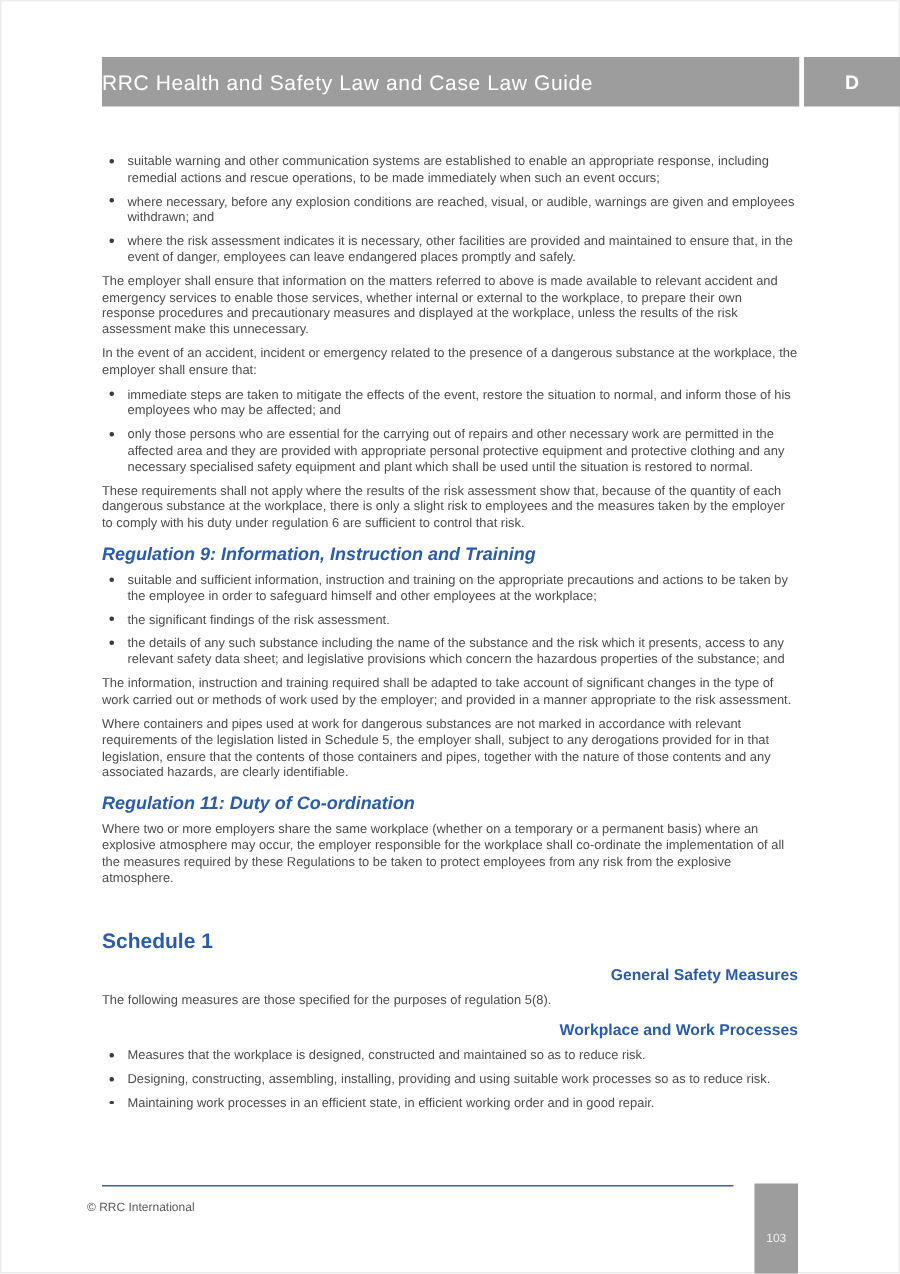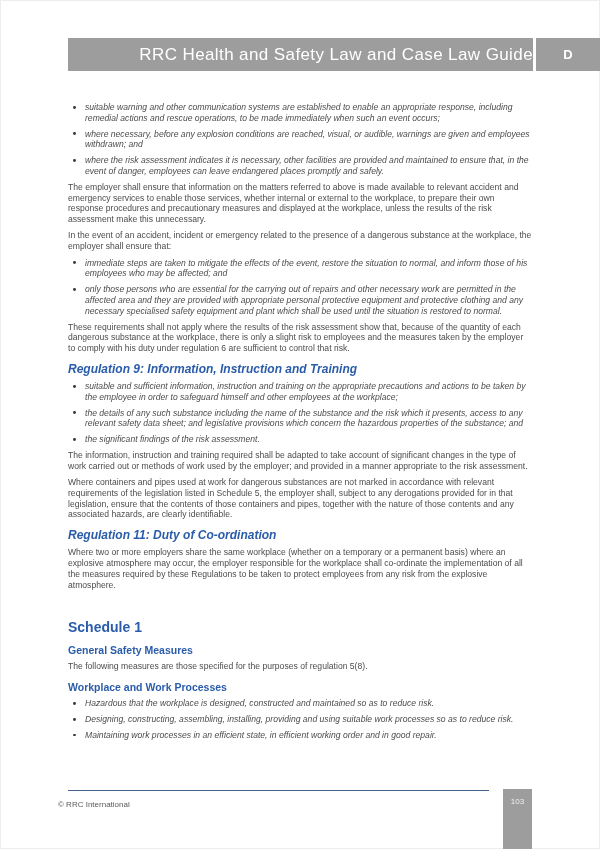--- a/index.html
+++ b/index.html
@@ -17,22 +17,22 @@
 
   
   .header {
     position:absolute; left:68px; right:0; top:38px; height:33px;
     display:flex;
   }
   .header-main {
     flex:1;
     background:#9d9d9d;
     color:#ffffff;
-    display:flex; align-items:center; justify-content:flex-end;
-    font-size:17px;
+    display:flex; align-items:center; justify-content:flex-start;
+    font-size:14px;
     letter-spacing:0.4px;
   }
   .header-gap { width:3px; background:#ffffff; }
   .header-letter {
     width:64px;
     background:#9d9d9d;
     color:#ffffff;
     display:flex; align-items:center; justify-content:center;
     font-weight:bold;
     font-size:13px;
@@ -45,21 +45,20 @@
     color:#4c4c4e;
     font-size:8.6px;
     line-height:10.8px;
     text-align:left;
   }
   .content p.para { margin:0 0 5.5px 0; }
   .content .bullet {
     position:relative;
     padding-left:17px;
     margin:0 0 5px 0;
-    font-style:italic;
   }
   .content .bullet .dot {
     position:absolute;
     left:5px; top:3.8px;
     width:2.8px; height:2.8px;
     border-radius:50%;
     background:#3c3c3c;
   }
   .h-reg {
     color:#2a5caa;
@@ -75,20 +74,21 @@
     font-size:14px;
     line-height:16px;
     margin:29px 0 5px 0;
   }
   .h-sub {
     color:#2a5caa;
     font-weight:bold;
     font-size:10.5px;
     line-height:12px;
     margin:9px 0 5px 0;
+    text-align:right;
   }
 
   
   .footer-line {
     position:absolute;
     left:68px; top:790px;
     width:421px; height:1px;
     background:#46618c;
   }
   .footer-copy {
@@ -98,21 +98,21 @@
     color:#5a5a5c;
   }
   .page-box {
     position:absolute;
     left:503px; top:789px;
     width:29px; height:60px;
     background:#9d9d9d;
     color:#efefef;
     font-size:8px;
     text-align:center;
-    padding-top:8px;
+    padding-top:32px;
     box-sizing:border-box;
   }
 </style>
 </head>
 <body>
 
 <div class="page">
 
   <div class="header">
     <div class="header-main">
@@ -135,40 +135,40 @@
 
     <div class="bullet"><span class="dot"></span><span>immediate steps are taken to mitigate the effects of the event, restore the situation to normal, and inform those of his employees who may be affected; and</span></div>
     <div class="bullet"><span class="dot"></span><span>only those persons who are essential for the carrying out of repairs and other necessary work are permitted in the affected area and they are provided with appropriate personal protective equipment and protective clothing and any necessary specialised safety equipment and plant which shall be used until the situation is restored to normal.</span></div>
 
     <p class="para">These requirements shall not apply where the results of the risk assessment show that, because of the quantity of each dangerous substance at the workplace, there is only a slight risk to employees and the measures taken by the employer to comply with his duty under regulation 6 are sufficient to control that risk.</p>
 
     <div class="h-reg">Regulation 9: Information, Instruction and Training</div>
 
 
     <div class="bullet"><span class="dot"></span><span>suitable and sufficient information, instruction and training on the appropriate precautions and actions to be taken by the employee in order to safeguard himself and other employees at the workplace;</span></div>
+    <div class="bullet"><span class="dot"></span><span>the significant findings of the risk assessment.</span></div>
     <div class="bullet"><span class="dot"></span><span>the details of any such substance including the name of the substance and the risk which it presents, access to any relevant safety data sheet; and legislative provisions which concern the hazardous properties of the substance; and</span></div>
-    <div class="bullet"><span class="dot"></span><span>the significant findings of the risk assessment.</span></div>
 
     <p class="para">The information, instruction and training required shall be adapted to take account of significant changes in the type of work carried out or methods of work used by the employer; and provided in a manner appropriate to the risk assessment.</p>
 
 
     <p class="para">Where containers and pipes used at work for dangerous substances are not marked in accordance with relevant requirements of the legislation listed in Schedule 5, the employer shall, subject to any derogations provided for in that legislation, ensure that the contents of those containers and pipes, together with the nature of those contents and any associated hazards, are clearly identifiable.</p>
 
     <div class="h-reg">Regulation 11: Duty of Co-ordination</div>
 
     <p class="para">Where two or more employers share the same workplace (whether on a temporary or a permanent basis) where an explosive atmosphere may occur, the employer responsible for the workplace shall co-ordinate the implementation of all the measures required by these Regulations to be taken to protect employees from any risk from the explosive atmosphere.</p>
 
     <div class="h-schedule">Schedule 1</div>
     <div class="h-sub">General Safety Measures</div>
 
     <p class="para">The following measures are those specified for the purposes of regulation 5(8).</p>
 
     <div class="h-sub">Workplace and Work Processes</div>
 
-    <div class="bullet"><span class="dot"></span><span>Hazardous that the workplace is designed, constructed and maintained so as to reduce risk.</span></div>
+    <div class="bullet"><span class="dot"></span><span>Measures that the workplace is designed, constructed and maintained so as to reduce risk.</span></div>
     <div class="bullet"><span class="dot"></span><span>Designing, constructing, assembling, installing, providing and using suitable work processes so as to reduce risk.</span></div>
     <div class="bullet"><span class="dot"></span><span>Maintaining work processes in an efficient state, in efficient working order and in good repair.</span></div>
 
   </div>
 
   <div class="footer-line"></div>
   <div class="footer-copy">© RRC International</div>
   <div class="page-box">
     <span>103</span>
   </div>

